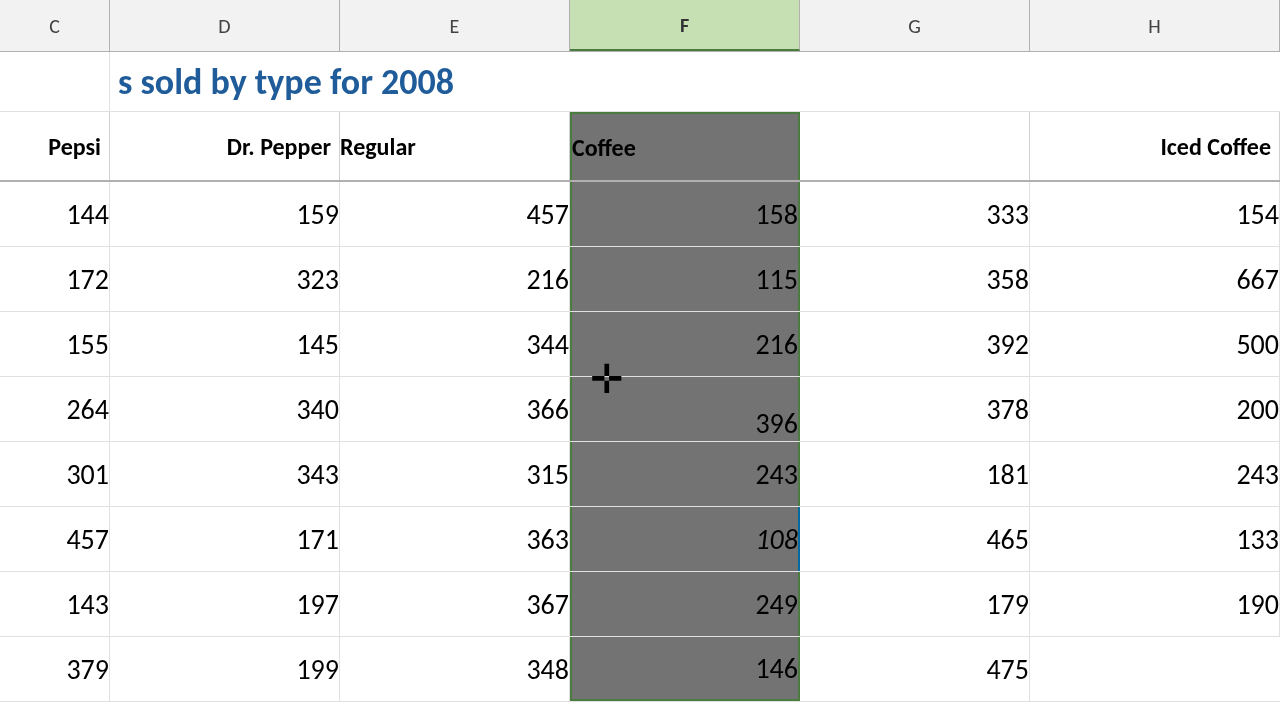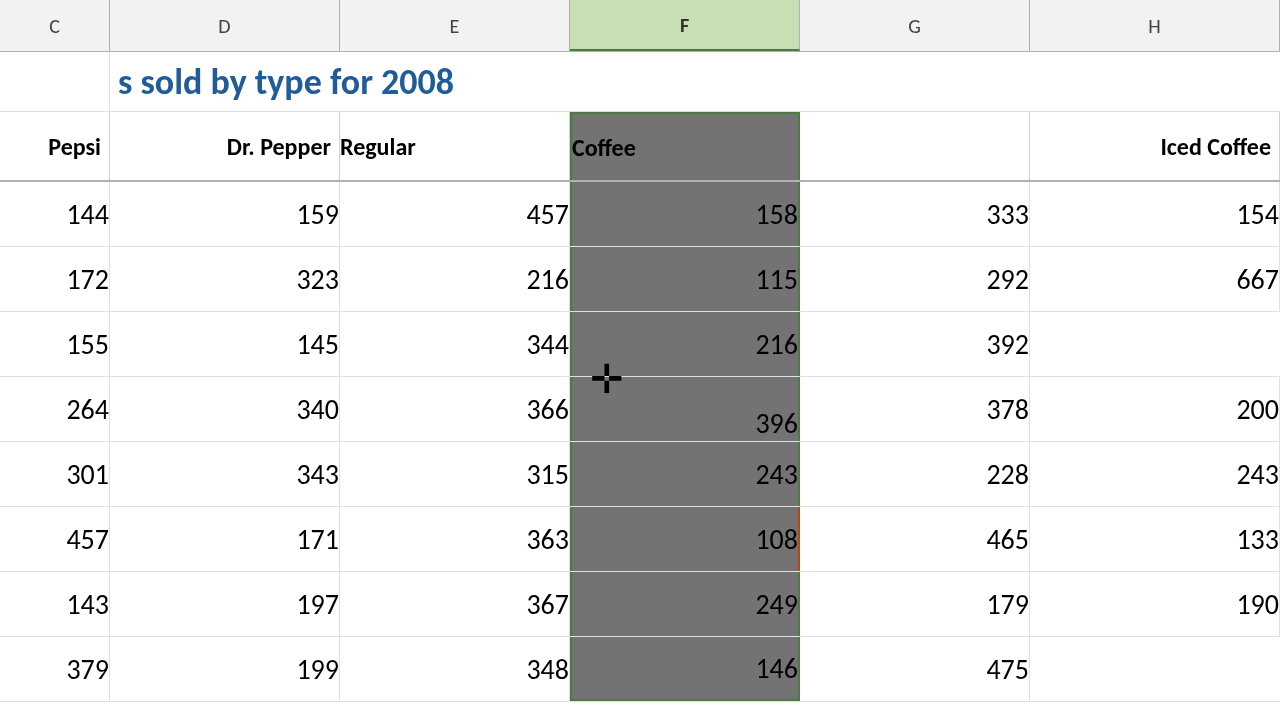--- a/index.html
+++ b/index.html
@@ -218,21 +218,21 @@
       <div class="data-cell col-d">
           <span>323</span>
         </div>
       <div class="data-cell col-e">
           <span>216</span>
         </div>
       <div class="data-cell col-f col-f-cell" style="border-left:2px solid #4a7c3f; border-right:2px solid #4a7c3f;">
           <span>115</span>
         </div>
       <div class="data-cell col-g">
-          <span>292</span>
+          <span>358</span>
         </div>
       <div class="data-cell col-h">
           <span>667</span>
         </div>
     </div>
 
     <div class="data-row">
       <div class="data-cell col-c">
           <span>155</span>
         </div>
@@ -240,20 +240,23 @@
           <span>145</span>
         </div>
       <div class="data-cell col-e">
           <span>344</span>
         </div>
       <div class="data-cell col-f col-f-cell" style="border-left:2px solid #4a7c3f; border-right:2px solid #4a7c3f;">
           <span>216</span>
         </div>
       <div class="data-cell col-g">
           <span>392</span>
+        </div>
+      <div class="data-cell col-h">
+          <span>500</span>
         </div>
     </div>
 
     <div class="data-row">
       <div class="data-cell col-c">
           <span>264</span>
         </div>
       <div class="data-cell col-d">
           <span>340</span>
         </div>
@@ -278,38 +281,38 @@
       <div class="data-cell col-d">
           <span>343</span>
         </div>
       <div class="data-cell col-e">
           <span>315</span>
         </div>
       <div class="data-cell col-f col-f-cell" style="border-left:2px solid #4a7c3f; border-right:2px solid #4a7c3f;">
           <span>243</span>
         </div>
       <div class="data-cell col-g">
-          <span>228</span>
+          <span>181</span>
         </div>
       <div class="data-cell col-h">
           <span>243</span>
         </div>
     </div>
 
     <div class="data-row">
       <div class="data-cell col-c">
           <span>457</span>
         </div>
       <div class="data-cell col-d">
           <span>171</span>
         </div>
       <div class="data-cell col-e">
           <span>363</span>
         </div>
-      <div class="data-cell col-f col-f-cell" style="border-left:2px solid #4a7c3f; border-right:2px solid #c2410c;">
+      <div class="data-cell col-f col-f-cell" style="border-left:2px solid #4a7c3f; border-right:2px solid #0369a1;font-style:italic;">
           <span>108</span>
         </div>
       <div class="data-cell col-g">
           <span>465</span>
         </div>
       <div class="data-cell col-h">
           <span>133</span>
         </div>
     </div>
 

